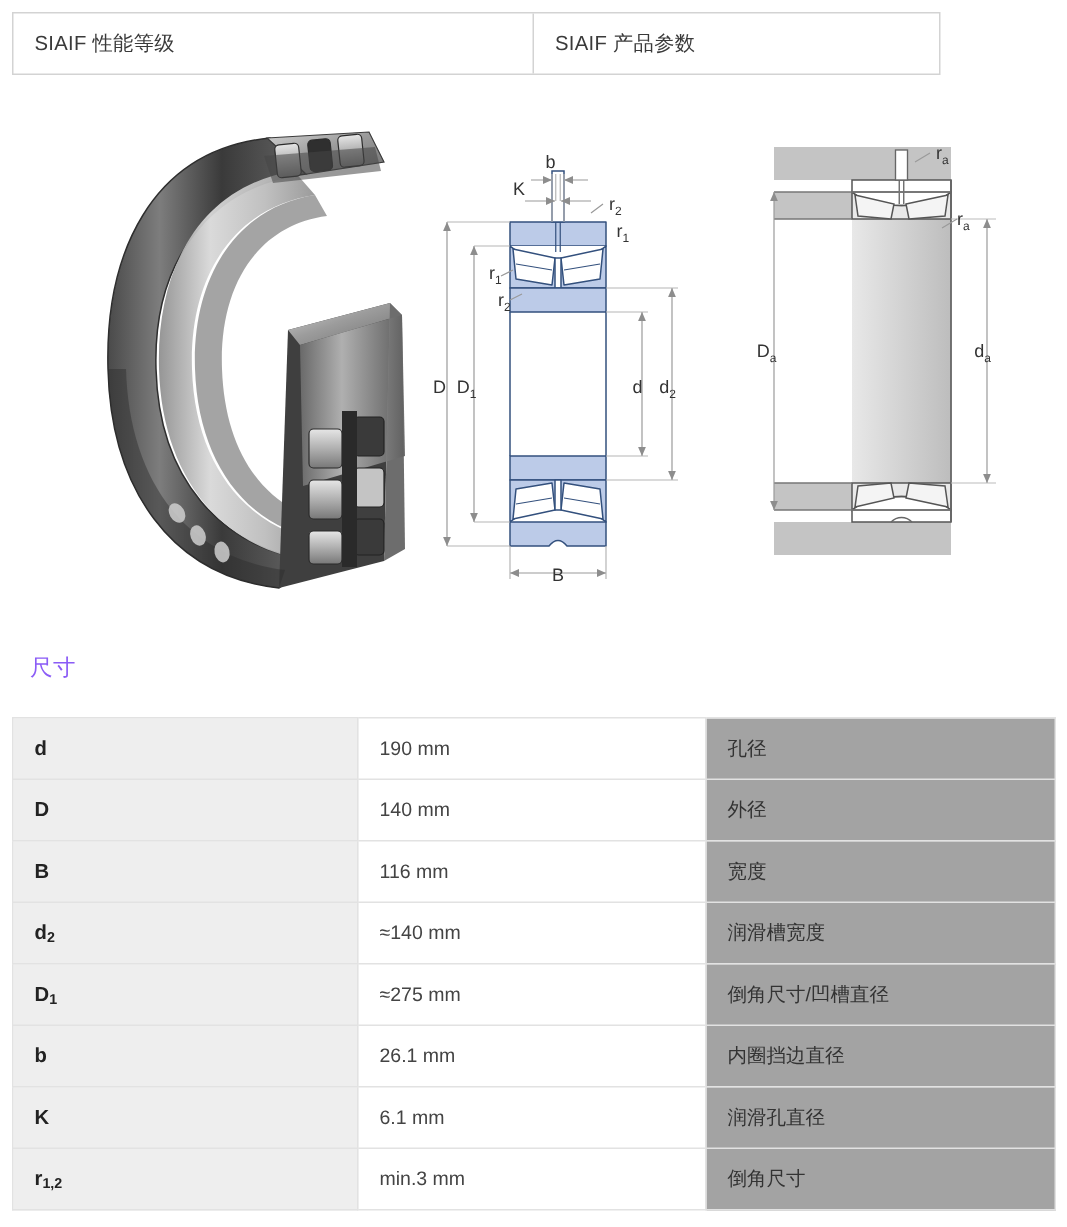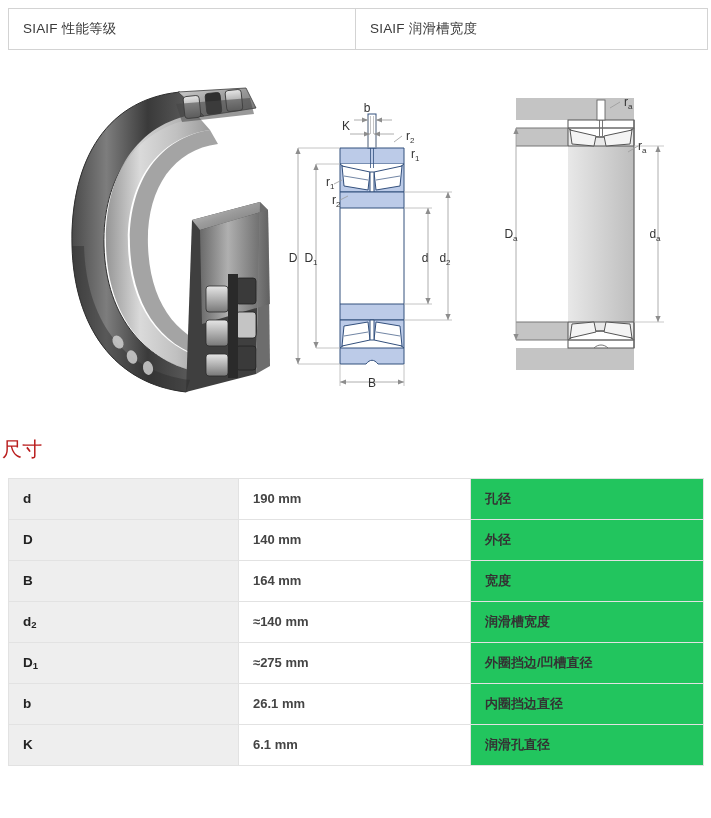--- a/index.html
+++ b/index.html
@@ -9,21 +9,21 @@
     background: #ffffff;
     font-family: "Liberation Sans", "DejaVu Sans", sans-serif;
     color: #333333;
     overflow: hidden;
   }
 
   
   .tabbar {
     position: absolute;
     left: 8px; top: 8px;
-    width: 700px; height: 42px;
+    width: 619px; height: 42px;
     border: 1px solid #d3d3d3;
     background: #ffffff;
     display: flex;
   }
   .tab {
     height: 100%;
     display: flex;
     align-items: center;
     padding-left: 14px;
     font-size: 13.5px;
@@ -42,23 +42,23 @@
   }
   .fig { position: absolute; }
   .fig-photo { left: 60px;  top: 12px; width: 225px; height: 330px; }
   .fig-sec   { left: 282px; top: 10px; width: 205px; height: 330px; }
   .fig-abut  { left: 498px; top: 22px; width: 205px; height: 300px; }
   .fig svg { display: block; width: 100%; height: 100%; }
 
   
   .dim-heading {
     position: absolute;
-    left: 2px; top: 436px;
-    font-size: 20px;
-    color: #b91c1c;
+    left: 20px; top: 436px;
+    font-size: 15px;
+    color: #8b5cf6;
     letter-spacing: .3px;
   }
 
   
   .dim-table {
     position: absolute;
     left: 8px; top: 478px;
     width: 695px;
     border-collapse: collapse;
     table-layout: fixed;
@@ -67,47 +67,46 @@
   .dim-table col.c1 { width: 230px; }
   .dim-table col.c2 { width: 232px; }
   .dim-table col.c3 { width: 233px; }
   .dim-table td {
     height: 41px;
     border: 1px solid #e2e2e2;
     padding: 0 0 0 14px;
     vertical-align: middle;
     color: #333333;
     line-height: 1.1;
-    font-weight: bold;
   }
   .dim-table td.sym {
     background: #eeeeee;
     font-weight: bold;
     font-size: 13.5px;
     color: #222222;
   }
   .dim-table td.val { background: #ffffff; color: #444444; }
-  .dim-table td.desc { background: #22c55e; color: #333333; }
+  .dim-table td.desc { background: #a3a3a3; color: #333333; }
   .dim-table sub {
     font-size: 9.5px;
     vertical-align: baseline;
     position: relative;
     bottom: -2px;
     font-weight: bold;
   }
 </style>
 </head>
 <body>
 
 <div class="tabbar">
   <div class="tab tab-1">
     <span>SIAIF 性能等级</span>
   </div>
   <div class="tab tab-2">
-    <span>SIAIF 润滑槽宽度</span>
+    <span>SIAIF 产品参数</span>
   </div>
 </div>
 
 <div class="figures">
 
   <div class="fig fig-photo">
     <svg viewBox="0 0 225 330" xmlns="http://www.w3.org/2000/svg">
       <defs>
         <linearGradient id="gOuterDark" x1="0" y1="0" x2="1" y2="0">
           <stop offset="0%" stop-color="#4a4a4a"></stop>
@@ -365,37 +364,42 @@
         <td class="val">190 mm</td>
         <td class="desc">孔径</td>
       </tr>
       <tr>
         <td class="sym">D</td>
         <td class="val">140 mm</td>
         <td class="desc">外径</td>
       </tr>
       <tr>
         <td class="sym">B</td>
-        <td class="val">164 mm</td>
+        <td class="val">116 mm</td>
         <td class="desc">宽度</td>
       </tr>
       <tr>
         <td class="sym">d<sub>2</sub></td>
         <td class="val">≈140 mm</td>
         <td class="desc">润滑槽宽度</td>
       </tr>
       <tr>
         <td class="sym">D<sub>1</sub></td>
         <td class="val">≈275 mm</td>
-        <td class="desc">外圈挡边/凹槽直径</td>
+        <td class="desc">倒角尺寸/凹槽直径</td>
       </tr>
       <tr>
         <td class="sym">b</td>
         <td class="val">26.1 mm</td>
         <td class="desc">内圈挡边直径</td>
       </tr>
       <tr>
         <td class="sym">K</td>
         <td class="val">6.1 mm</td>
         <td class="desc">润滑孔直径</td>
       </tr>
+      <tr>
+        <td class="sym">r<sub>1,2</sub></td>
+        <td class="val">min.3 mm</td>
+        <td class="desc">倒角尺寸</td>
+      </tr>
     </tbody>
 </table>
 
 </body></html>

